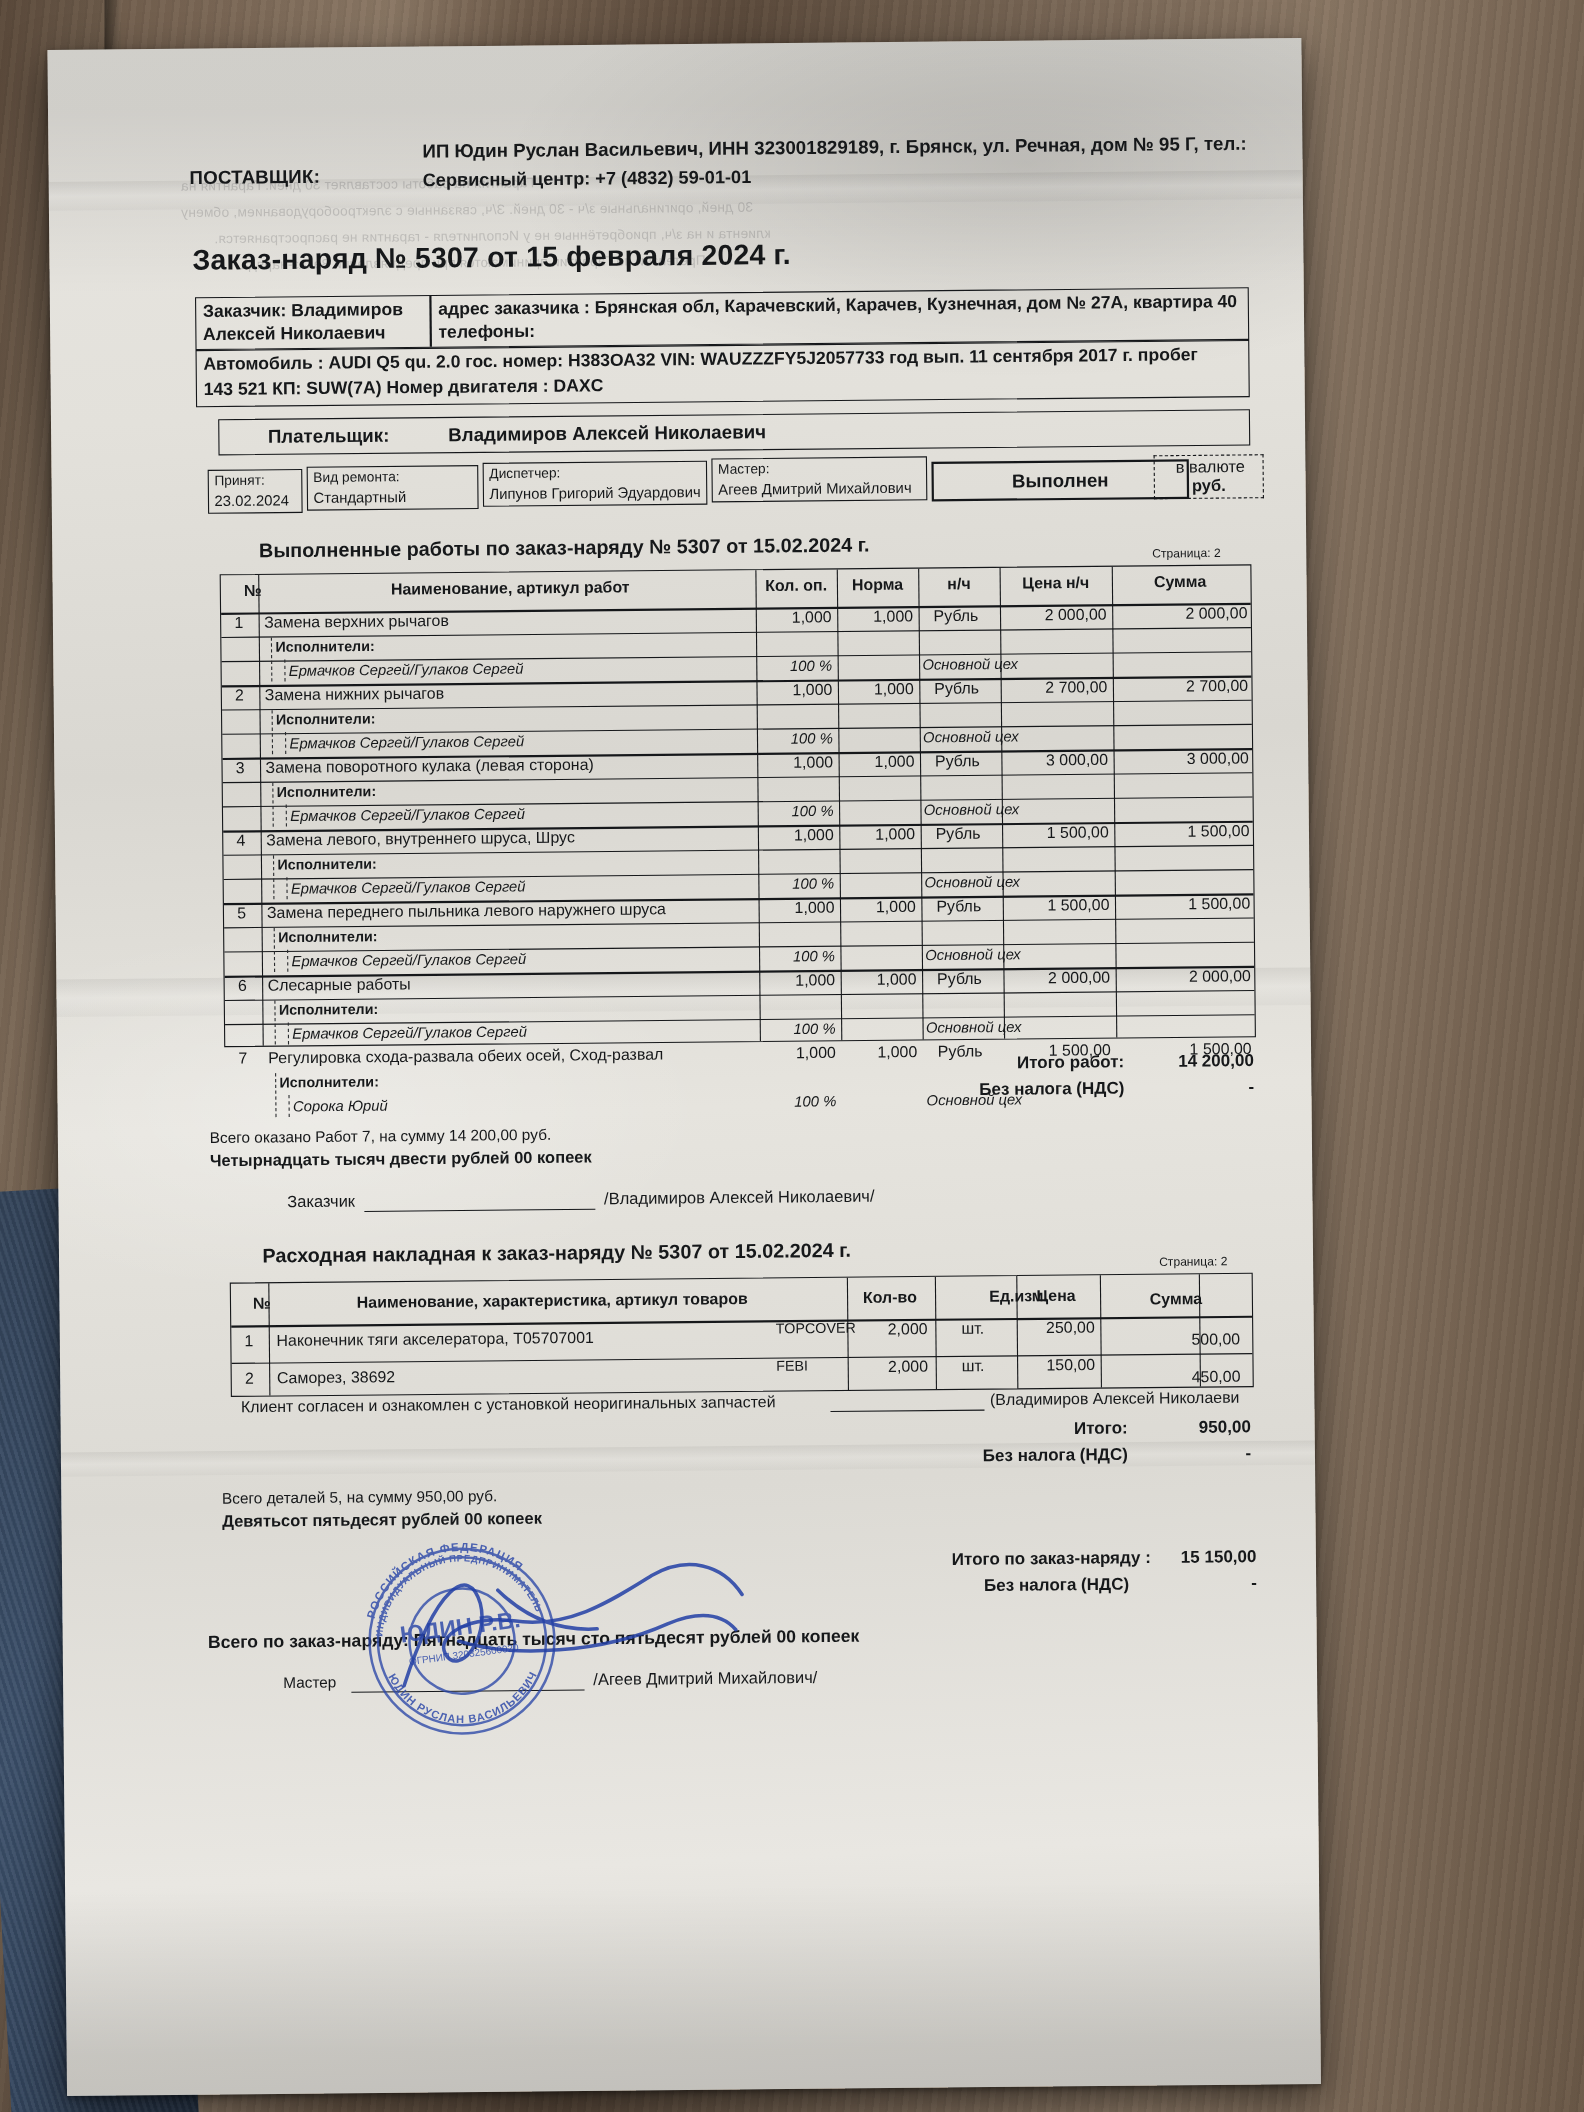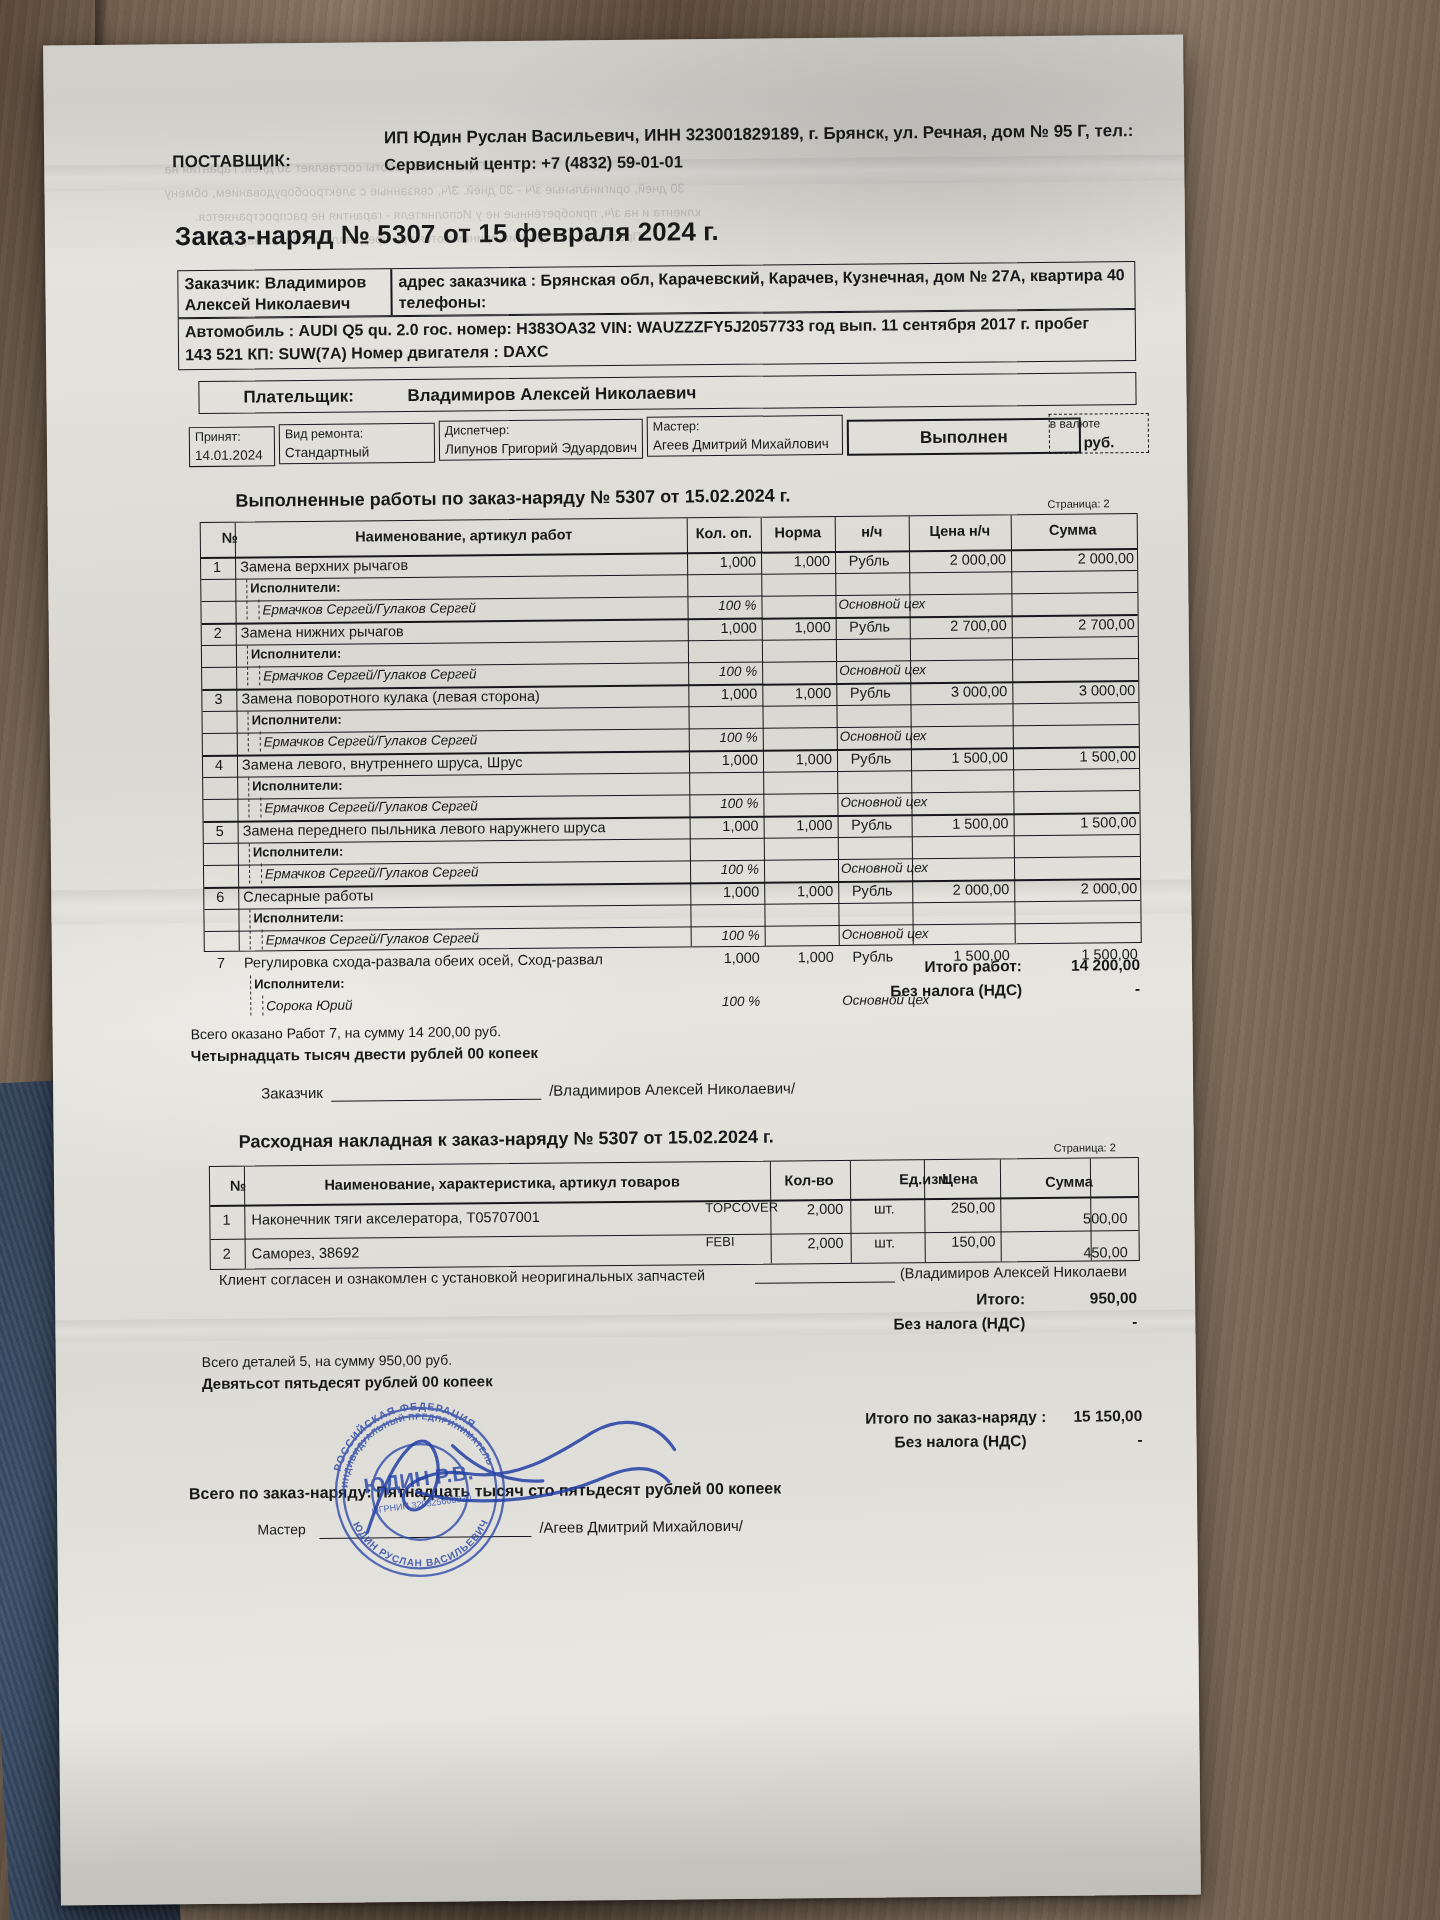--- a/index.html
+++ b/index.html
@@ -80,21 +80,21 @@
   .sbox{position:absolute;border:1.6px solid #15171a;box-sizing:border-box;background:transparent;}
   .sbox .k{position:absolute;left:5px;top:2px;font-size:12.5px;}
   .sbox .v{position:absolute;left:5px;top:20px;font-size:13.5px;white-space:nowrap;}
   #st1{left:142px;top:383px;width:86px;height:40px;}
   #st2{left:232px;top:381px;width:156px;height:40px;}
   #st3{left:392px;top:379px;width:204px;height:40px;}
   #st4{left:600px;top:377px;width:196px;height:40px;}
   #st5{left:800px;top:382px;width:234px;height:36px;border-width:2px;}
   #st5 .big{position:absolute;left:0;right:0;top:7px;text-align:center;font-size:17px;font-weight:bold;}
   #st6{left:1002px;top:378px;width:100px;height:40px;border:1.4px dashed #15171a;}
-  #st6 .k{left:0;right:16px;text-align:left;font-size:12px;}
+  #st6 .k{left:0;right:16px;text-align:right;font-size:15px;}
   #st6 .v{left:0;right:0;text-align:center;font-size:15px;font-weight:bold;top:19px;}
 
   
   .sec-h{position:absolute;font-size:18px;font-weight:bold;white-space:nowrap;}
   .page-n{position:absolute;font-size:11px;}
 
   
   .tbl{position:absolute;border:1.8px solid #15171a;box-sizing:border-box;}
   .tbl .vline{position:absolute;top:0;bottom:0;width:1.2px;background:#15171a;}
   .tbl .hline{position:absolute;left:0;right:0;height:1.2px;background:#15171a;}
@@ -164,21 +164,21 @@
       <div class="cell-t" style="left:6px;top:27px;">143 521 КП: SUW(7A) Номер двигателя : DAXC</div>
     </div>
 
     <div class="box" id="payerbox">
       <div id="payer-lbl">Плательщик:</div>
       <div id="payer-val">Владимиров Алексей Николаевич</div>
     </div>
 
     <div class="sbox" id="st1">
       <div class="k">Принят:</div>
-      <div class="v">14.01.2024</div>
+      <div class="v">23.02.2024</div>
     </div>
     <div class="sbox" id="st2">
       <div class="k">Вид ремонта:</div>
       <div class="v">Стандартный</div>
     </div>
     <div class="sbox" id="st3">
       <div class="k">Диспетчер:</div>
       <div class="v">Липунов Григорий Эдуардович</div>
     </div>
     <div class="sbox" id="st4">

